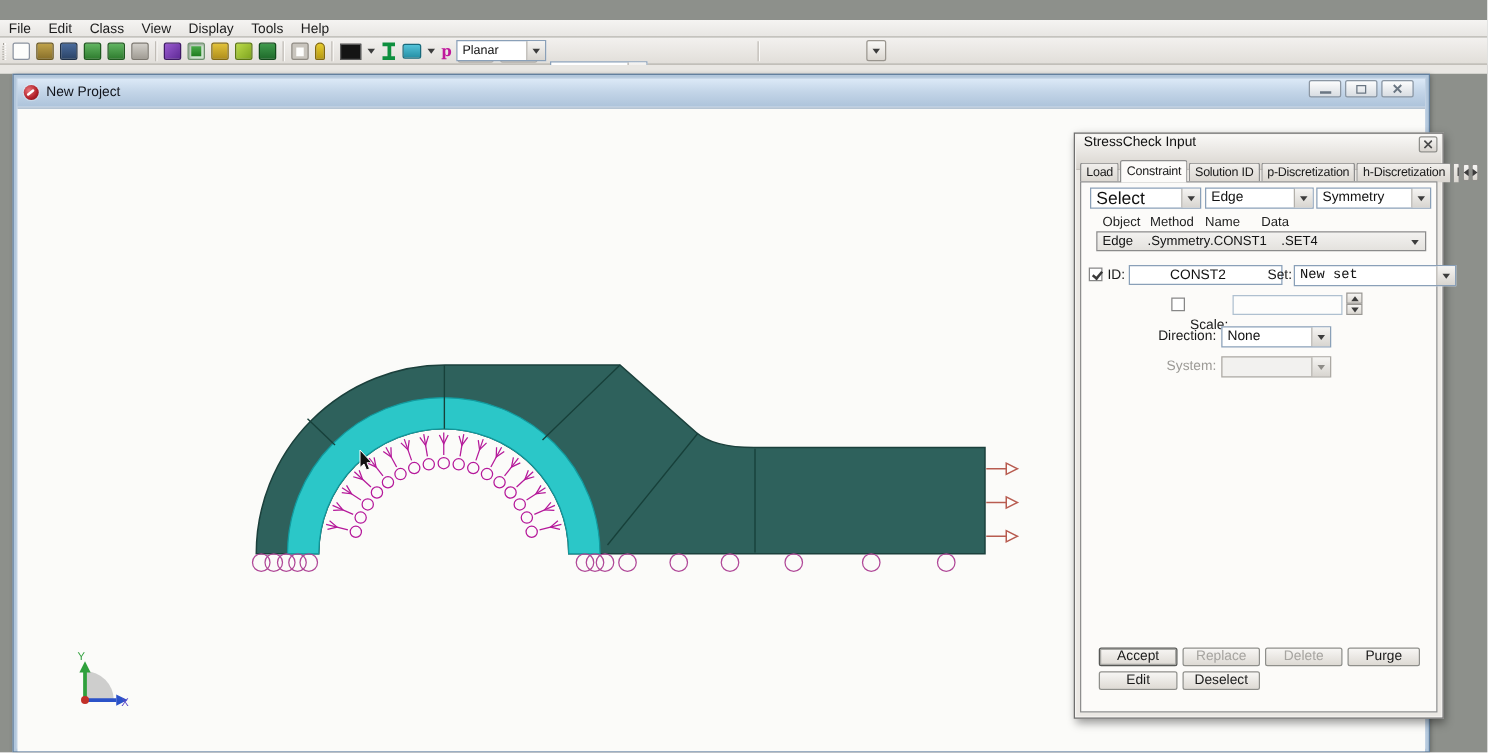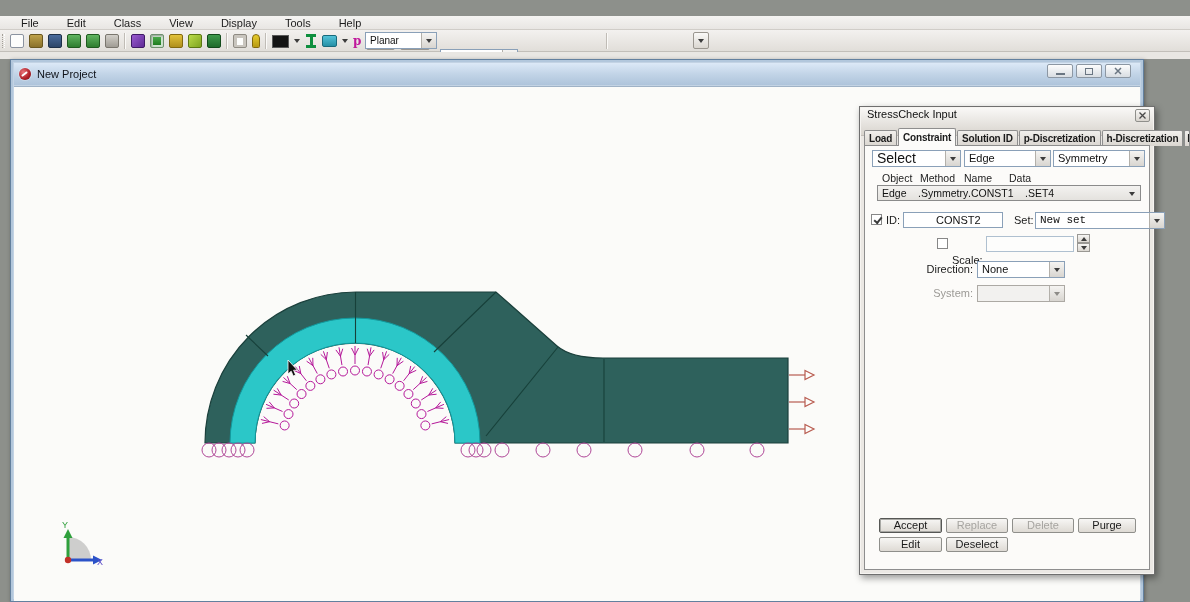--- a/index.html
+++ b/index.html
@@ -21,21 +21,21 @@
     background:linear-gradient(180deg,#5C6876 0%, #39434F 45%, #232B34 50%, #38424D 100%);
     display:flex; align-items:center; justify-content:center; }
   .wbtn.close { width:34px; background:linear-gradient(180deg,#E08078 0%, #BC4237 45%, #92271D 50%, #B24A40 100%); }
   .glyph-min { width:8px; height:2px; background:#E4E9EF; margin-top:5px; }
   .glyph-restore { width:7px; height:6px; border:1px solid #E4E9EF; }
 
   
   .menubar { position:absolute; left:0; top:16px; width:1190px; height:14px;
     background:linear-gradient(180deg,#F5F4F2,#E8E6E3); border-bottom:1px solid #D0CDC8;
     display:flex; align-items:center; font-size:11px; color:#1C1C1C; }
-  .menu-item { padding:0 7px; line-height:14px;margin-left:14px; }
+  .menu-item { padding:0 7px; line-height:14px; }
 
   
   .toolbar { position:absolute; left:0; top:30px; width:1190px; height:22px;
     background:linear-gradient(180deg,#F3F1EF,#E1DED9); border-bottom:1px solid #C2BFB9; }
   .tb-icons { position:absolute; left:2px; top:0; height:22px; display:flex; align-items:center; gap:5px; }
   .grip { width:3px; height:14px; border-left:1px dotted #A39F98; border-right:1px dotted #FFFFFF; }
   .sep { width:2px; height:16px; border-left:1px solid #C0BCB6; border-right:1px solid #FBFAF8; }
   .ticon { width:14px; height:14px; border-radius:2px; position:relative; flex:0 0 auto; }
   .i-new { background:#FDFDFC; border:1px solid #8B93A0; }
   .i-open { background:linear-gradient(180deg,#BFA24A,#8A712B); border:1px solid #6A571F; }
@@ -93,21 +93,21 @@
   
   .dialog { position:absolute; left:859px; top:106px; width:296px; height:469px; z-index:40;
     background:#EBE8E4; border:1px solid #6F6F6F; box-shadow:inset 0 0 0 1px #F6F4F1, 2px 3px 7px rgba(0,0,0,.40); font-size:11px; }
   .dlg-title { position:absolute; left:1px; top:1px; right:1px; height:28px;
     background:linear-gradient(180deg,#F9F8F6,#D8D4CE); border-bottom:1px solid #C2BEB8; display:flex; align-items:flex-start; }
   .dlg-title-text { margin-left:6px; font-size:11px; color:#101010; }
   .dlg-close { position:absolute; right:4px; top:2px; width:15px; height:13px; border:1px solid #8F8F8B; border-radius:2px;
     background:linear-gradient(180deg,#F7F6F4,#D9D5CF); display:flex; align-items:center; justify-content:center; }
   .dlg-tabs { position:absolute; left:4px; top:21px; right:4px; height:18px; display:flex; align-items:flex-end; white-space:nowrap; }
   .tab { height:16px; line-height:16px; padding:0 4px; font-size:10px; letter-spacing:-0.2px; color:#1A1A1A;
-    background:linear-gradient(180deg,#F1EFEC,#DAD6D0); border:1px solid #8E8E8E; border-bottom:none; border-radius:2px 2px 0 0; margin-right:1px;font-weight:bold; }
+    background:linear-gradient(180deg,#F1EFEC,#DAD6D0); border:1px solid #8E8E8E; border-bottom:none; border-radius:2px 2px 0 0; margin-right:1px; }
   .tab.active { background:#FCFBF9; height:18px; line-height:18px; position:relative; z-index:3; }
   .tab.partial { width:12px; padding:0 2px; overflow:hidden; }
   .tab-spin { width:13px; height:14px; border:1px solid #8F8F8B; border-radius:2px; background:linear-gradient(180deg,#F7F6F4,#D9D5CF);
     display:flex; align-items:center; justify-content:center; margin-left:1px; margin-bottom:1px; }
   .tri-left { width:0; height:0; border-top:3.5px solid transparent; border-bottom:3.5px solid transparent; border-right:4px solid #3C3C3C; }
   .tri-right { width:0; height:0; border-top:3.5px solid transparent; border-bottom:3.5px solid transparent; border-left:4px solid #3C3C3C; }
   .dlg-panel { position:absolute; left:4px; top:38px; right:4px; bottom:4px; background:#FCFBF9; border:1px solid #8E8E8E; z-index:2; }
   .dlg-panel .combo { position:absolute; }
   .lbl { position:absolute; font-size:11px; color:#1A1A1A; white-space:nowrap; }
   .lbl.gray { color:#9C9A96; }
@@ -428,21 +428,21 @@
       <div class="bigcombo">
         <span class="cell" style="margin-left:4px; width:36px;">Edge</span>
         <span class="cell" style="width:50px;">.Symmetry</span>
         <span class="cell" style="width:57px;">.CONST1</span>
         <span class="cell">.SET4</span>
         <div class="caret"></div>
       </div>
 
       <div class="checkbox checked" style="left:6px; top:68px;"></div>
       <span class="lbl" style="left:21px; top:68px;">ID:</span>
-      <div class="field" style="left:38px; top:66px; width:100px;padding-left:32px;">CONST2</div>
+      <div class="field" style="left:38px; top:66px; width:123px;padding-left:32px;">CONST2</div>
       <span class="lbl" style="left:149px; top:68px;">Set:</span>
       <div class="combo" style="left:170px; top:66px; width:130px;font-family:Liberation Mono, monospace;">
         <div class="ctext" style="font-size:11px;">New set</div>
         <div class="cbtn">
             <div class="caret"></div>
           </div>
       </div>
 
       <div class="checkbox" style="left:72px; top:92px;"></div>
       <span class="lbl" style="left:87px; top:108px;">Scale:</span>

